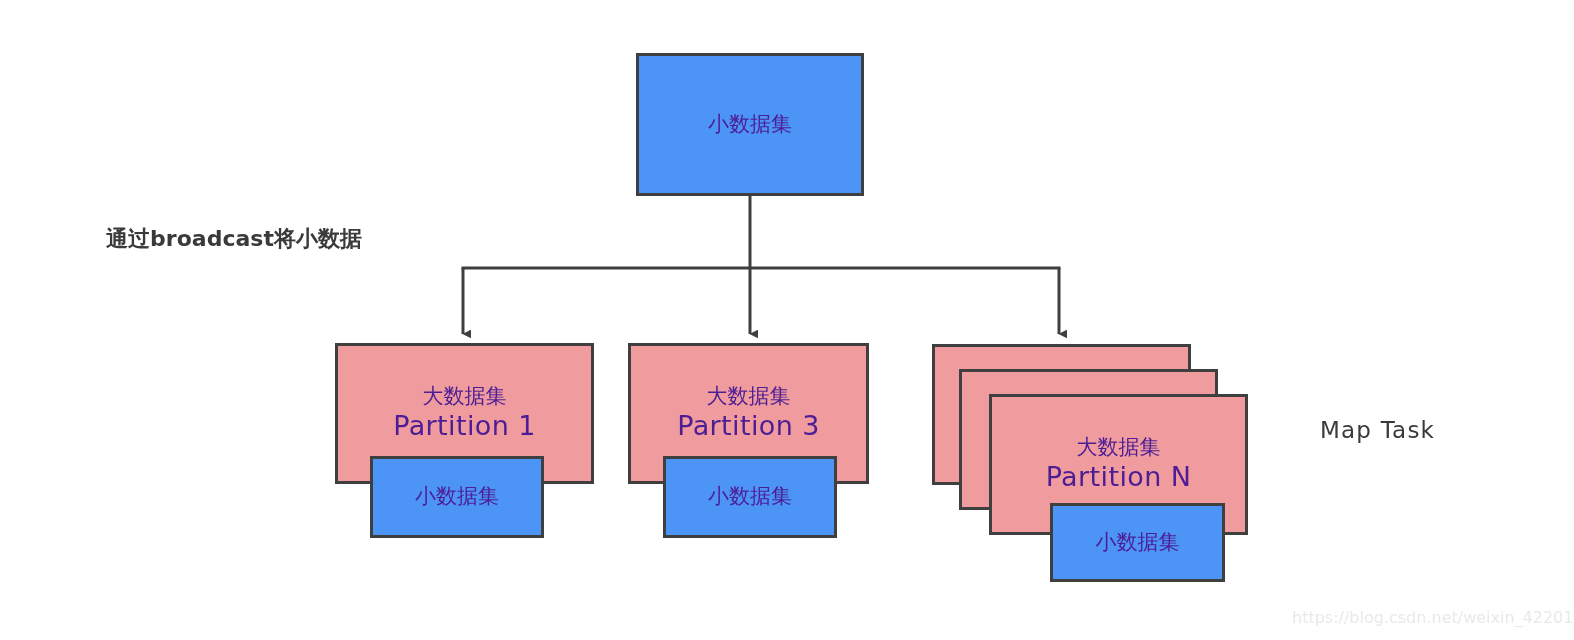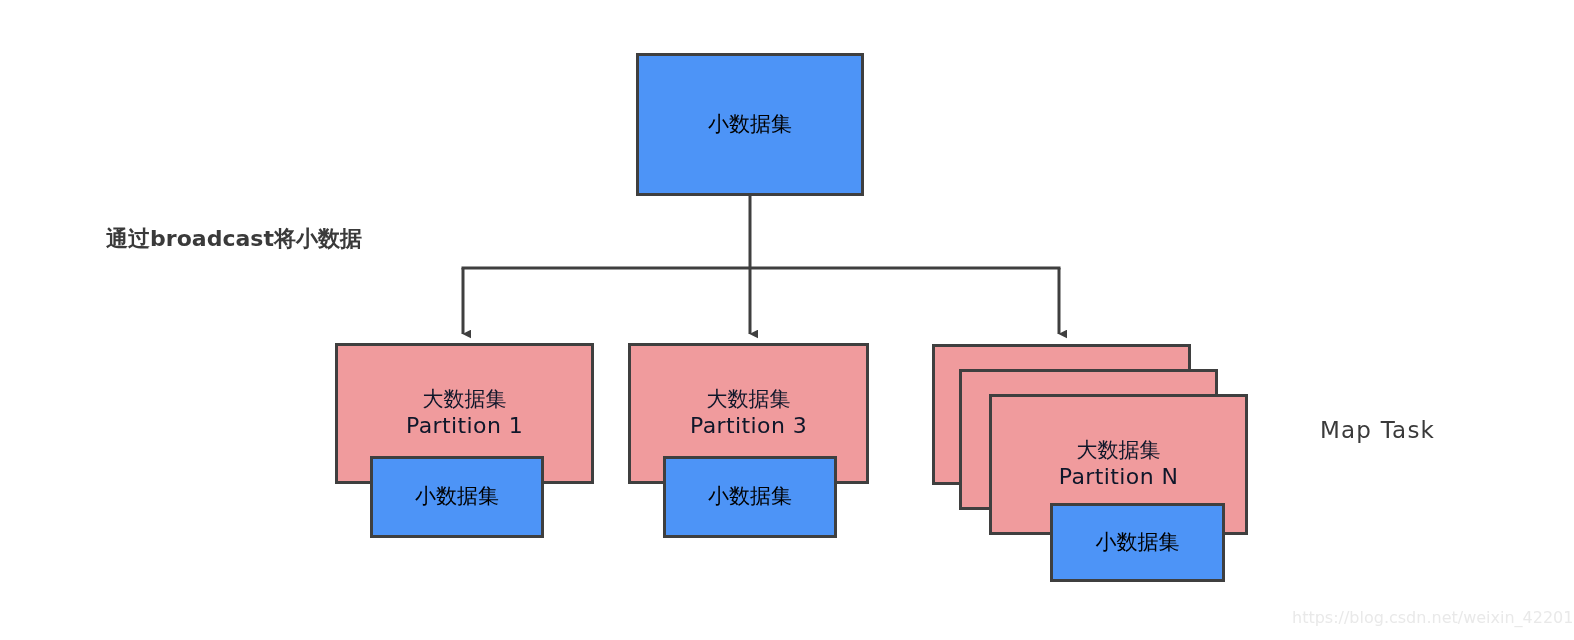--- a/index.html
+++ b/index.html
@@ -26,31 +26,31 @@
     display: flex;
     flex-direction: column;
     align-items: center;
     justify-content: center;
     line-height: 1.22;
     text-align: center;
     white-space: nowrap;
   }
   .box-blue {
     background: #4d94f7;
-    color: #000000;
+    color: #4c1d95;
   }
   .box-pink {
     background: #f09b9d;
-    color: #0f172a;
+    color: #4c1d95;
   }
   .lbl-cn {
     font-size: 21px;
   }
   .lbl-en {
-    font-size: 22px;
+    font-size: 27px;
     letter-spacing: 0.4px;
   }
 
   
   .stack-back   { z-index: 1; }
   .stack-mid    { z-index: 2; }
   .stack-front  { z-index: 3; }
   .small-on-top { z-index: 5; }
 
   

